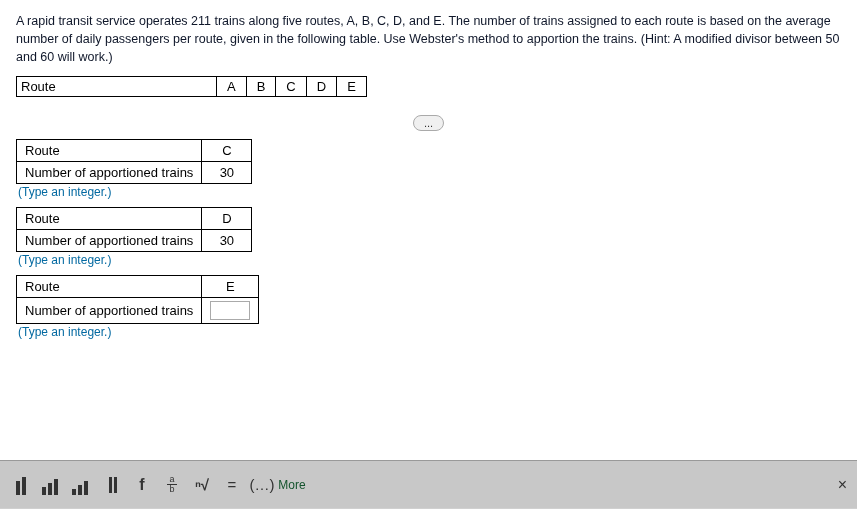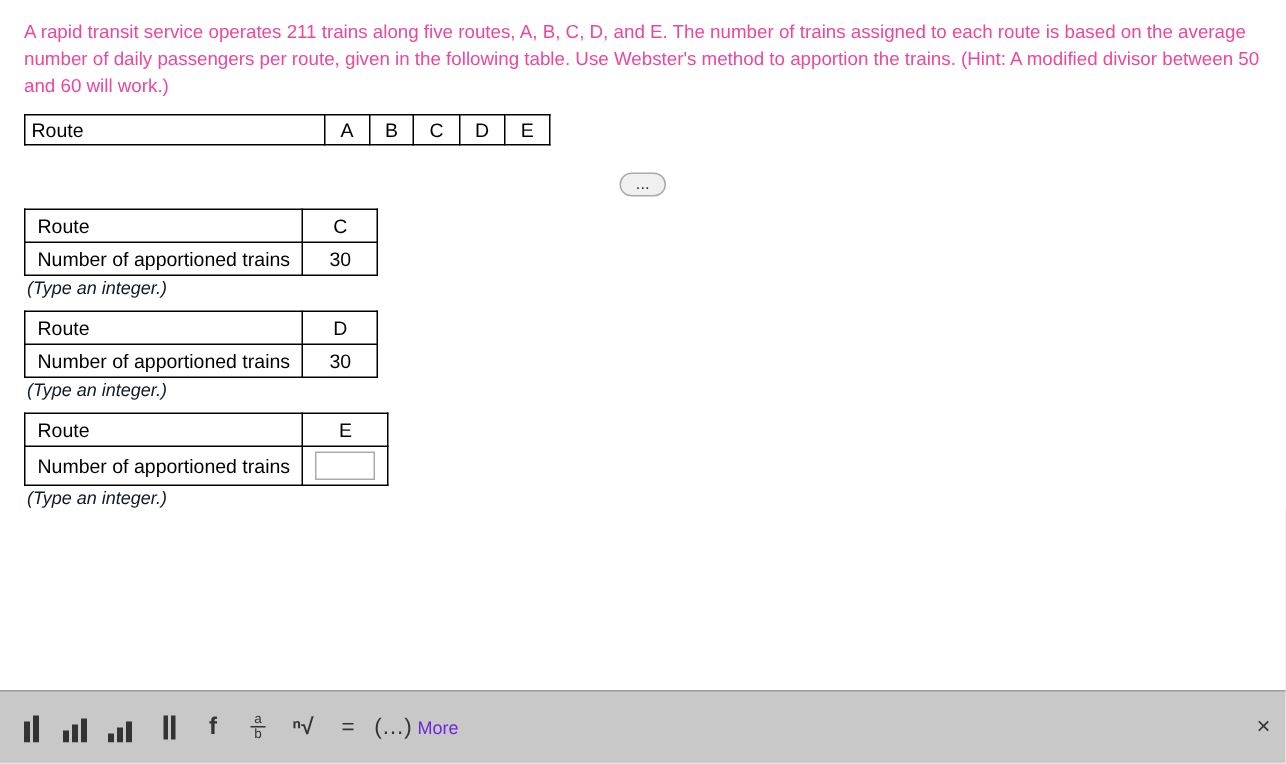--- a/index.html
+++ b/index.html
@@ -13,21 +13,21 @@
     }
     .main-content {
       background: #ffffff;
       padding: 12px 16px 10px 16px;
       min-height: 460px;
     }
     .problem-text {
       font-size: 12.5px;
       line-height: 1.45;
       margin-bottom: 10px;
-      color: #ec4899;
+      color: #0f172a;
     }
     
     .top-table {
       border-collapse: collapse;
       margin-bottom: 14px;
       font-size: 13px;
     }
     .top-table td, .top-table th {
       border: 1px solid #000;
       padding: 2px 10px;
@@ -69,25 +69,24 @@
     .answer-table td:first-child {
       min-width: 185px;
       text-align: left;
     }
     .answer-table td:last-child {
       min-width: 50px;
       text-align: center;
     }
     .type-hint {
       font-size: 12px;
-      color: #0f172a;
+      color: #0369a1;
       margin-top: 1px;
       margin-bottom: 8px;
       padding-left: 2px;
-      font-style: italic;
     }
     input.int-input {
       width: 40px;
       border: 1px solid #aaa;
       text-align: center;
       font-size: 13px;
       padding: 1px;
     }
     .bottom-bar {
       background: #c8c8c8;
@@ -241,19 +240,19 @@
       <span style="font-size:9px; border-bottom:1px solid #333; padding: 0 2px;">a</span>
       <span style="font-size:9px; padding: 0 2px;">b</span>
     </div>
 
     <div class="bottom-icon" style="font-size:15px; color:#333; font-weight:bold;">ⁿ√</div>
 
     <div class="bottom-icon" style="font-size:15px; color:#333;">=</div>
 
     <div class="bottom-icon" style="font-size:15px; color:#333;">(…)</div>
 
-    <div class="bottom-icon" style="font-size:12px; color:#6d28d9;">
+    <div class="bottom-icon" style="font-size:12px; color:#14532d;">
       <span>More</span>
     </div>
   </div>
 
   <button class="close-btn">×</button>
 </div>
 
 </body></html>

